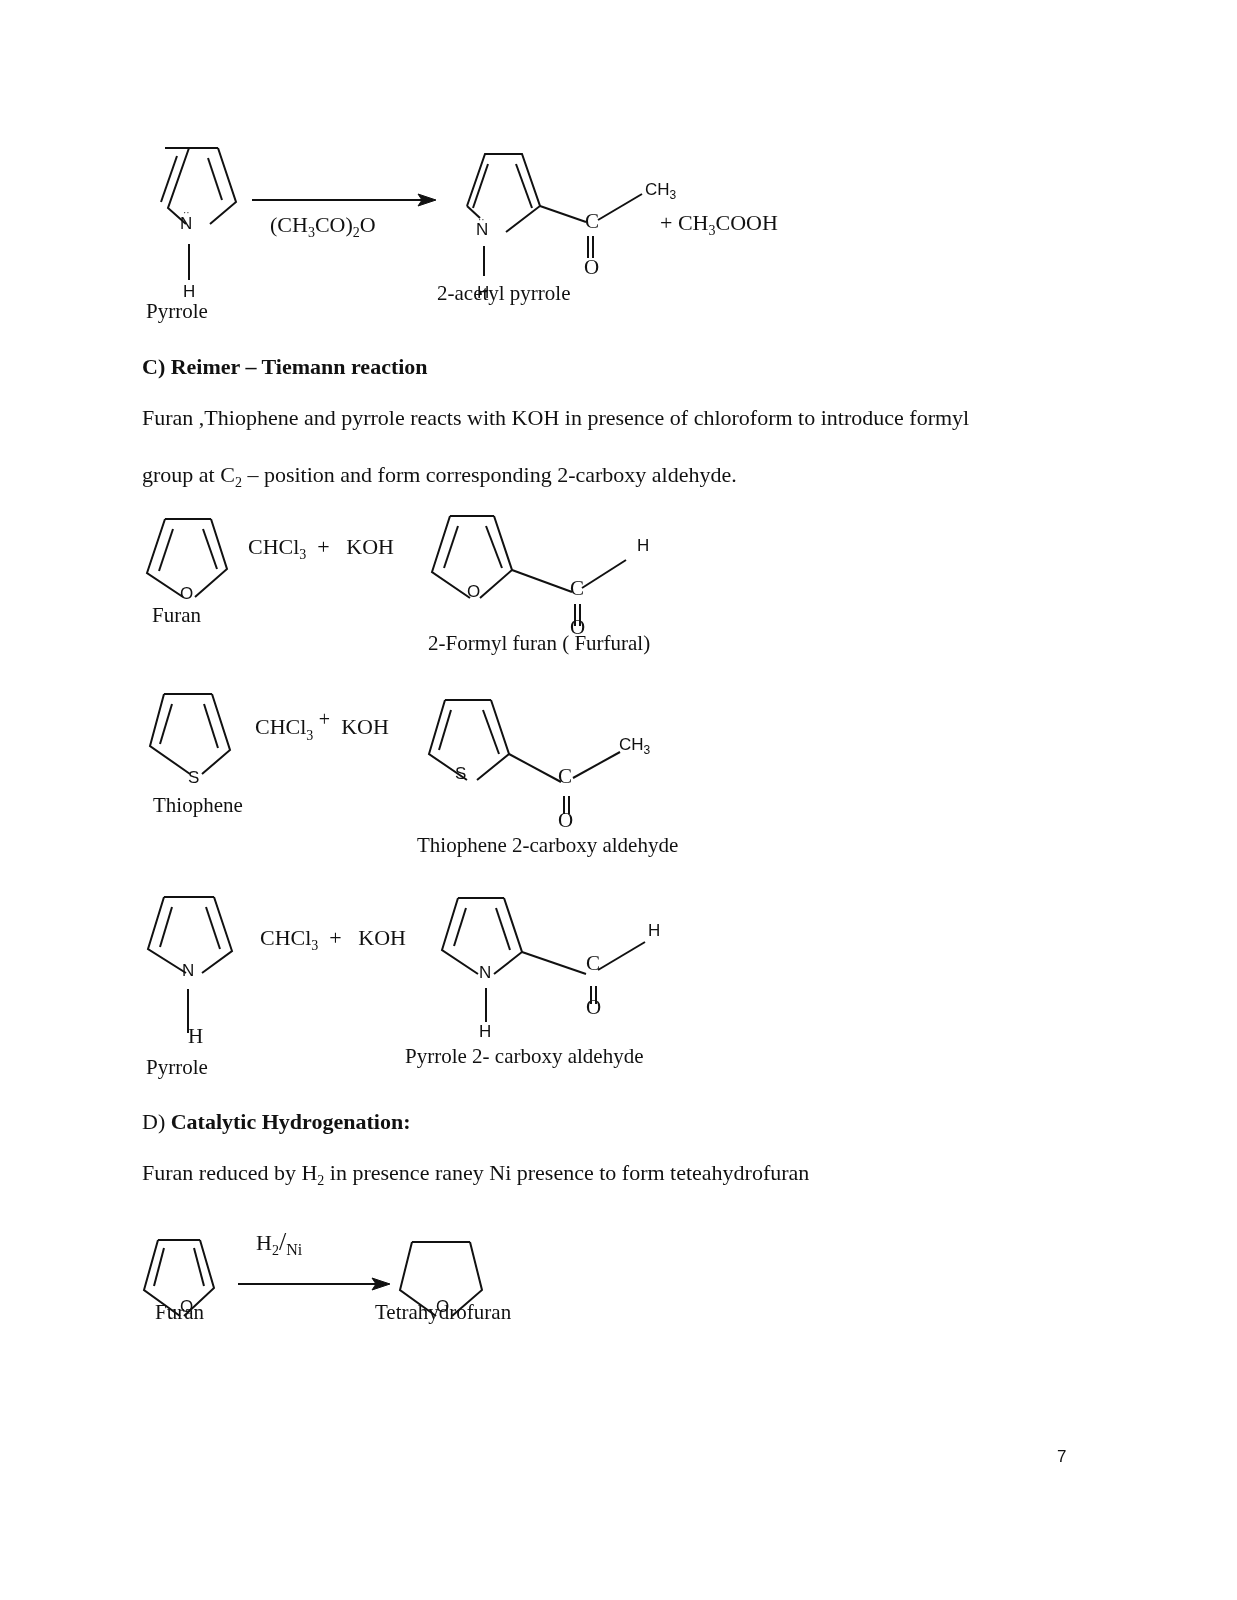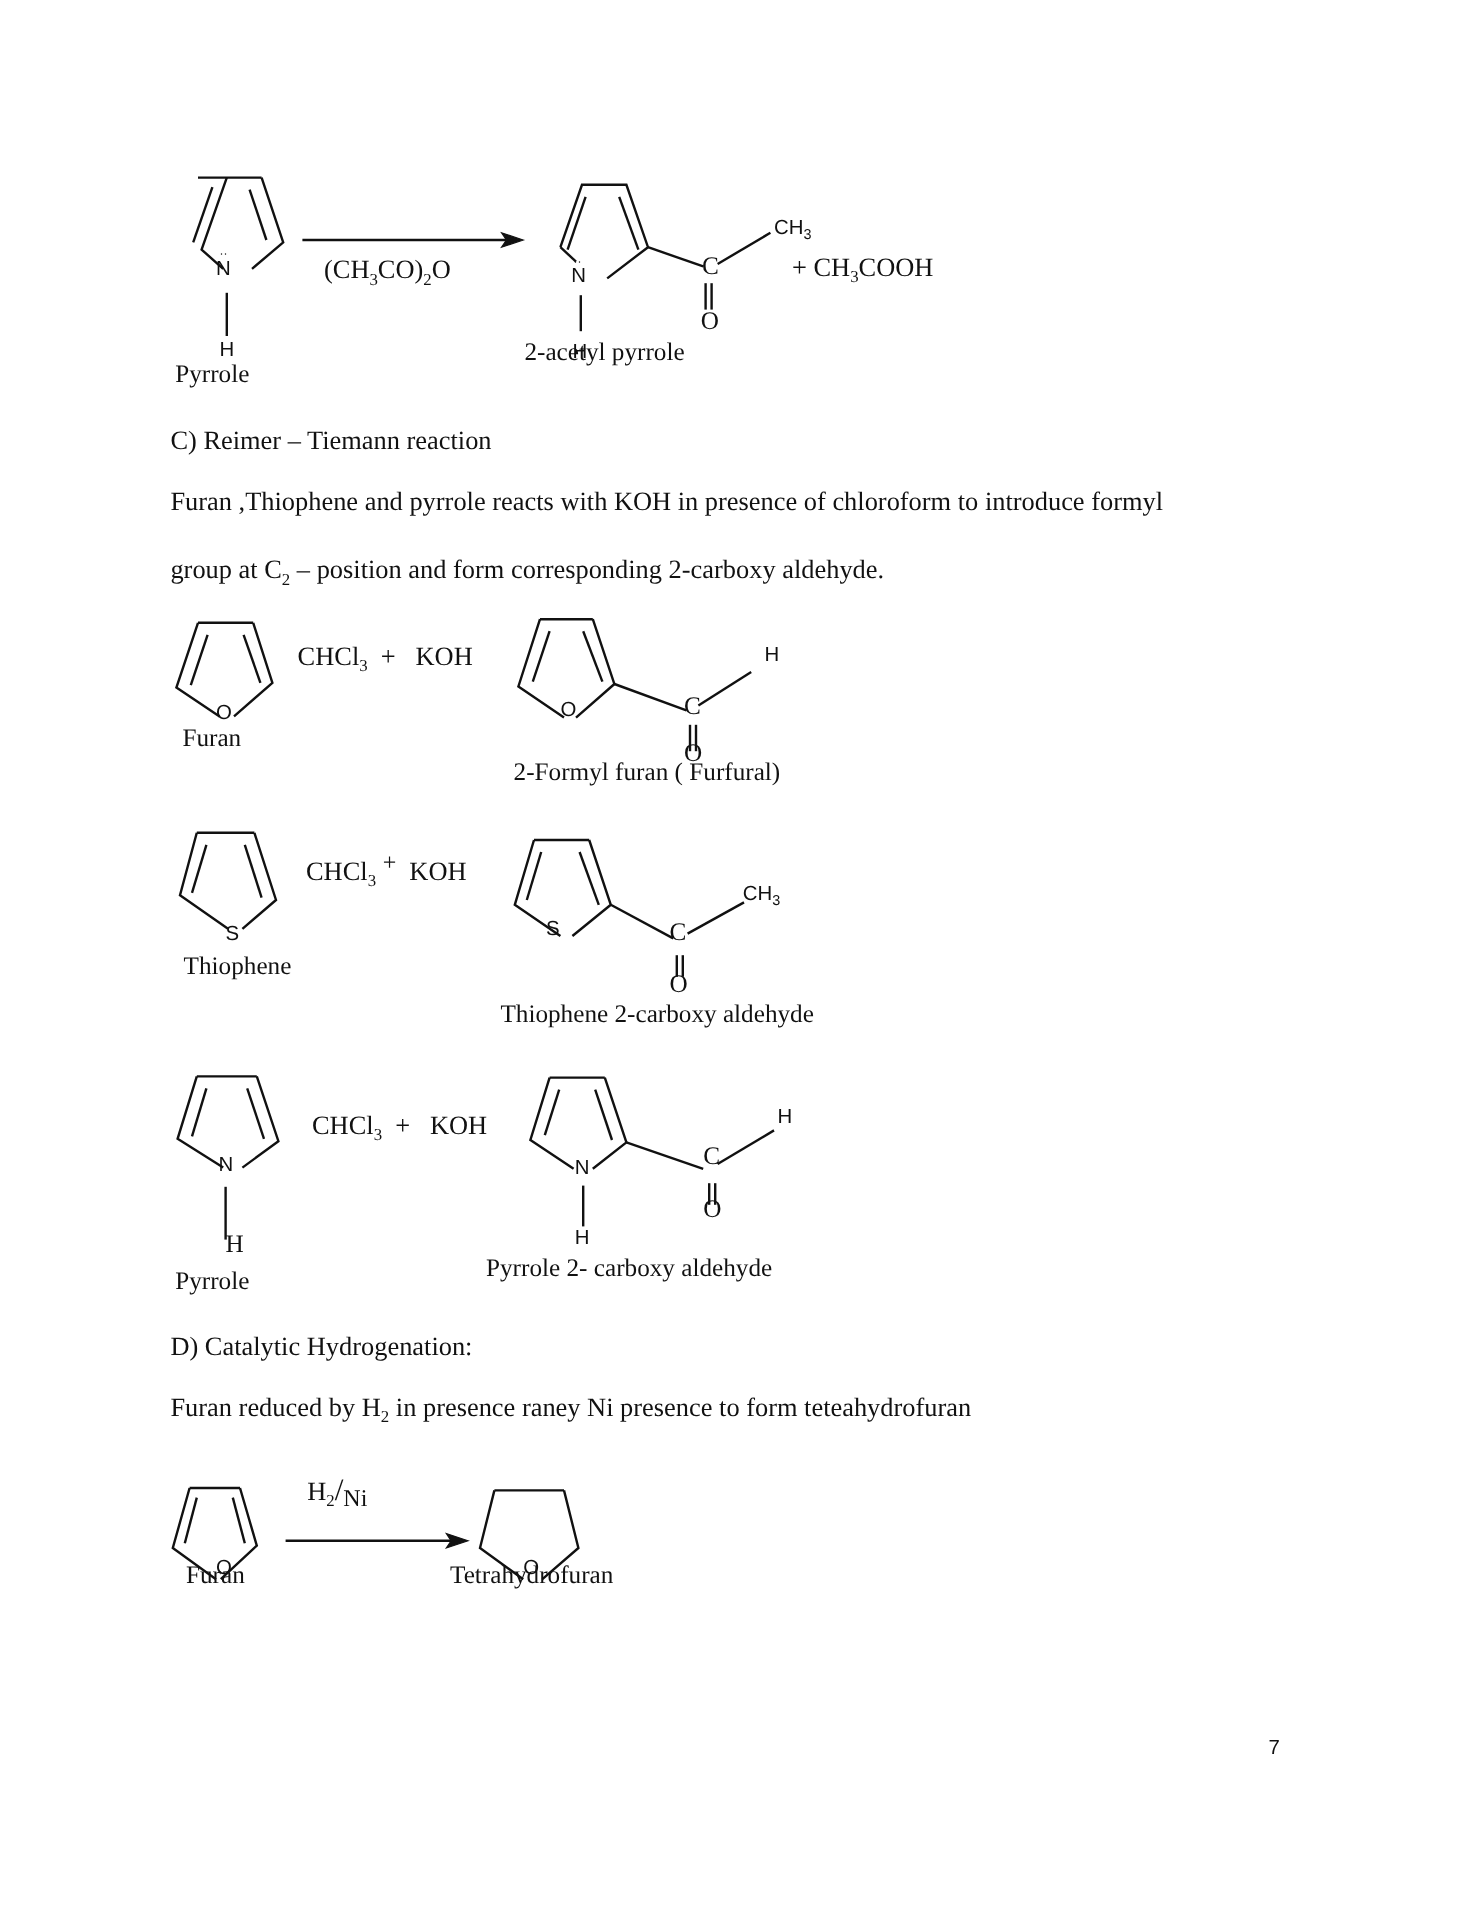--- a/index.html
+++ b/index.html
@@ -5,21 +5,21 @@
   html, body { margin:0; padding:0; background:#ffffff; }
   body { width:1237px; height:1600px; position:relative; overflow:hidden;
          font-family:"Liberation Serif", "DejaVu Serif", serif; color:#111; }
   .abs { position:absolute; white-space:nowrap; }
   .serif { font-family:"Liberation Serif", serif; }
   .sans { font-family:"Liberation Sans", sans-serif; }
   .txt { font-size:22px; }
   .lbl { font-size:21px; }
   .small-sans { font-size:17px; }
   .heading { font-size:22px; }
-  .heading b { font-weight:normal; }
+  .heading b { font-weight:bold; }
   svg.mol { position:absolute; overflow:visible; }
   svg.mol line, svg.mol polyline, svg.mol polygon { stroke:#111; stroke-width:2; fill:none; }
   .pageno { font-size:17px; }
 </style>
 </head>
 <body>
 
 <div>
 
   <svg class="mol" style="left:140px;top:140px;" width="110" height="160">
@@ -195,21 +195,21 @@
     <polyline points="14,2 0,52 36,78"></polyline>
     <line x1="20" y1="10" x2="10" y2="48"></line>
     <line x1="14" y1="2" x2="56" y2="2"></line>
     <polyline points="56,2 70,50 40,78"></polyline>
     <line x1="50" y1="10" x2="60" y2="48"></line>
   </svg>
   <div class="abs sans small-sans" style="left:180px;top:1297px;">O</div>
   <div class="abs serif lbl" style="left:155px;top:1300px;">Furan</div>
 
   <div class="abs serif txt" style="left:256px;top:1227px;">
-    <span>H</span><sub style="font-size:14px;">2</sub><span style="font-size:26px;">/</span><sub style="font-size:20px;">Ni</sub>
+    <span>H</span><sub style="font-size:14px;">2</sub><span style="font-size:26px;">/</span><sub style="font-size:16px;">Ni</sub>
   </div>
   <svg class="mol" style="left:236px;top:1274px;" width="160" height="20">
     <line x1="2" y1="10" x2="140" y2="10"></line>
     <polygon points="154,10 136,4 140,10 136,16" style="fill:#111;stroke:#111;stroke-width:1"></polygon>
   </svg>
 
   <svg class="mol" style="left:400px;top:1238px;" width="100" height="70">
     <polyline points="12,4 0,52 36,78"></polyline>
     <line x1="12" y1="4" x2="70" y2="4"></line>
     <polyline points="70,4 82,52 52,78"></polyline>

